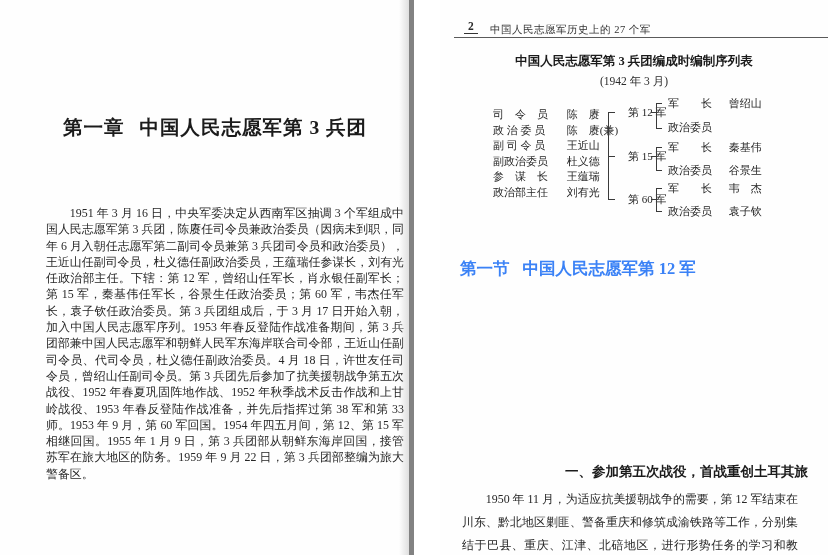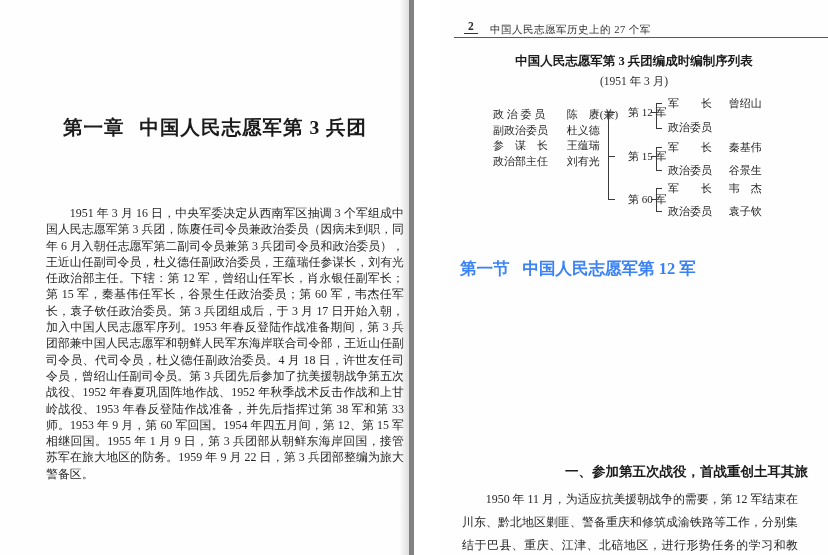--- a/index.html
+++ b/index.html
@@ -86,28 +86,36 @@
 <div class="edge-shade"></div>
 <div class="spine"></div>
 
 <div class="page right-page">
 
   <div class="page-num">2</div>
   <div class="running-title">中国人民志愿军历史上的 27 个军</div>
   <div class="header-rule"></div>
 
   <div class="chart-title">中国人民志愿军第 3 兵团编成时编制序列表</div>
-  <div class="chart-date">(1951 年 3 月)</div>
+  <div class="chart-date">(1942 年 3 月)</div>
 
   <div class="org-chart">
 
     <div class="hq">
       <div class="hq-row">
+        <span class="hq-title">司　令　员</span>
+        <span class="hq-name">陈　赓</span>
+      </div>
+      <div class="hq-row">
         <span class="hq-title">政 治 委 员</span>
         <span class="hq-name">陈　赓(兼)</span>
+      </div>
+      <div class="hq-row">
+        <span class="hq-title">副 司 令 员</span>
+        <span class="hq-name">王近山</span>
       </div>
       <div class="hq-row">
         <span class="hq-title">副政治委员</span>
         <span class="hq-name">杜义德</span>
       </div>
       <div class="hq-row">
         <span class="hq-title">参　谋　长</span>
         <span class="hq-name">王蕴瑞</span>
       </div>
       <div class="hq-row">

